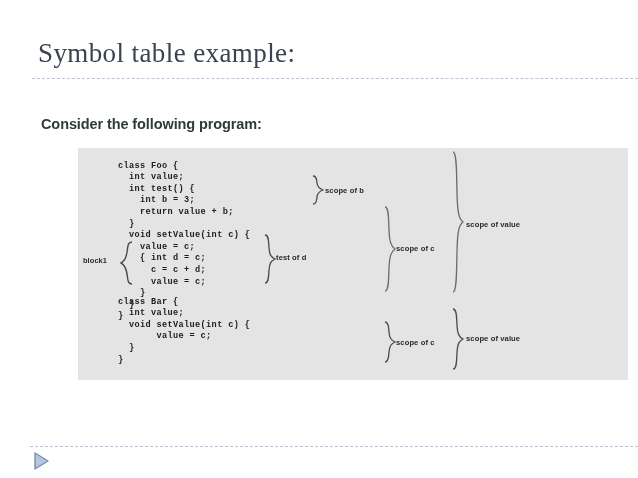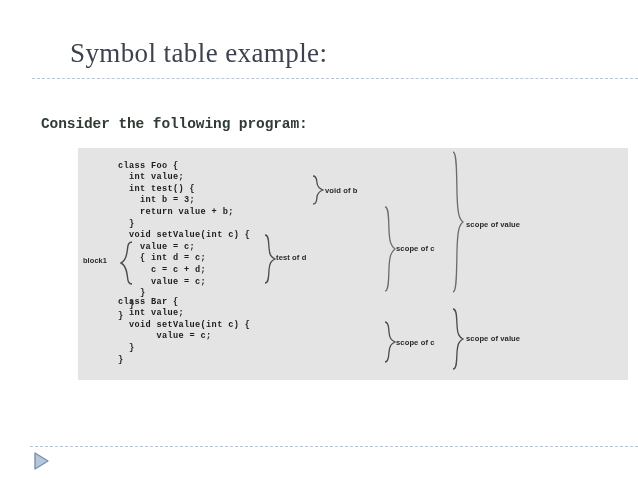--- a/index.html
+++ b/index.html
@@ -19,38 +19,37 @@
   .slide-title {
     position: absolute;
     left: 38px;
     top: 38px;
     font-family: "Liberation Serif", serif;
     font-size: 27px;
     font-weight: 400;
     color: #3d4250;
     letter-spacing: 0.4px;
     white-space: nowrap;
-    margin-left: 32px;
   }
 
   .title-rule {
     position: absolute;
     left: 32px;
     top: 78px;
     right: 0px;
     height: 0px;
     border-top: 1px dashed #b9c4d4;
   }
 
   
   .body-line {
     position: absolute;
     left: 41px;
     top: 116px;
-    font-family: Liberation Mono, monospace;
+    font-family: Liberation Sans, sans-serif;
     font-size: 14.5px;
     font-weight: 600;
     color: #2f3b33;
     letter-spacing: -0.1px;
     white-space: nowrap;
   }
 
   
   .figure {
     position: absolute;
@@ -161,21 +160,21 @@
     <svg width="14" height="44" viewBox="0 0 14 44" fill="none" stroke="#4a4a4a" stroke-width="1.4">
       <path d="M12 1 C7 1 8 7 7 11 C6.2 17 5 20 1 22 C5 24 6.2 27 7 33 C8 37 7 43 12 43"></path>
     </svg>
   </div>
 
   <div class="brace" style="left:234px; top:27px;">
     <svg width="12" height="30" viewBox="0 0 12 30" fill="none" stroke="#4a4a4a" stroke-width="1.3">
       <path d="M1 1 C5 1 4.5 5 5 8 C5.5 12 7 13.5 11 15 C7 16.5 5.5 18 5 22 C4.5 25 5 29 1 29"></path>
     </svg>
   </div>
-  <div class="lbl" style="left:247px; top:38px;">void of b</div>
+  <div class="lbl" style="left:247px; top:38px;">scope of b</div>
 
   <div class="brace" style="left:186px; top:86px;">
     <svg width="12" height="50" viewBox="0 0 12 50" fill="none" stroke="#4a4a4a" stroke-width="1.3">
       <path d="M1 1 C5 1 4.5 8 5 14 C5.5 21 7 23 11 25 C7 27 5.5 29 5 36 C4.5 42 5 49 1 49"></path>
     </svg>
   </div>
   <div class="lbl" style="left:198px; top:105px;">test of d</div>
 
   <div class="brace" style="left:306px; top:58px;">
     <svg width="12" height="86" viewBox="0 0 12 86" fill="none" stroke="#6b6b6b" stroke-width="1.3">

